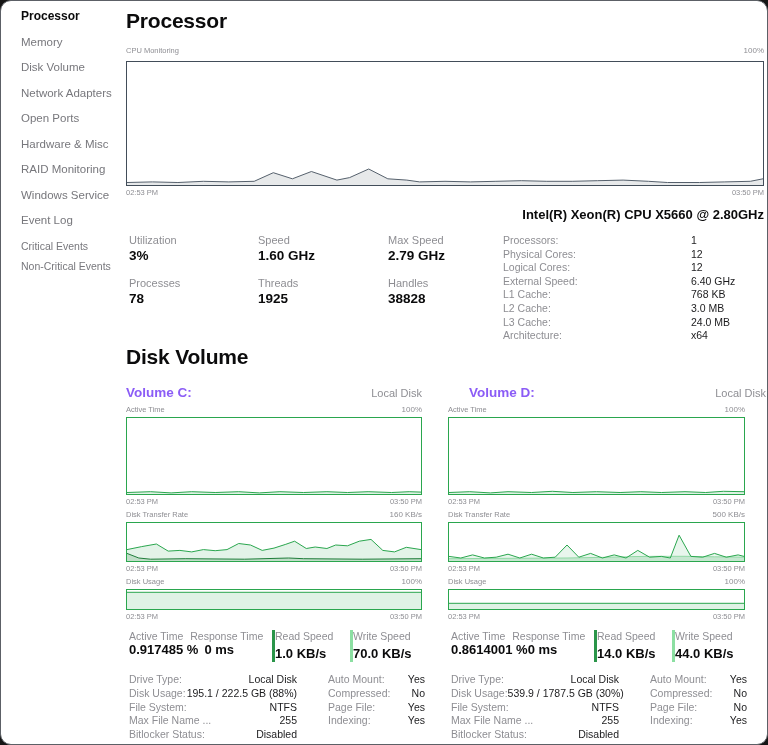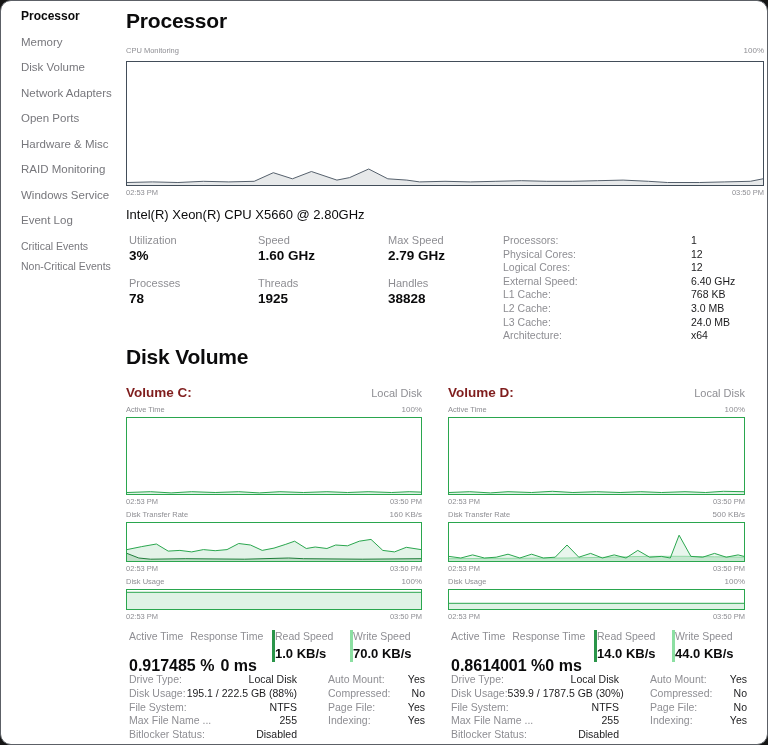--- a/index.html
+++ b/index.html
@@ -19,36 +19,36 @@
   
   .cap-row{position:absolute;display:flex;justify-content:space-between;align-items:flex-end;}
   .cap-label{font-size:7.5px;color:#8e8e93;}
   .cap-max{font-size:8px;color:#8e8e93;}
   .chart{position:absolute;background:#fff;}
   .chart svg{display:block;width:100%;height:100%;}
   .chart.slate{border:1px solid #424d59;}
   .chart.green{border:1px solid #2aa64e;}
   .time-row{position:absolute;display:flex;justify-content:space-between;font-size:7.5px;color:#8e8e93;}
   
-  .cpu-name{position:absolute;left:125px;width:638px;top:206px;text-align:left;font-size:13px;font-weight:400;color:#0b0b0c;}
+  .cpu-name{position:absolute;left:125px;width:638px;top:206px;text-align:right;font-size:13px;font-weight:700;color:#0b0b0c;}
   .stats-grid{position:absolute;left:128px;top:233px;display:grid;grid-template-columns:129px 130px 120px;row-gap:13px;}
   .stat-label{font-size:11px;color:#8e8e93;line-height:13px;}
   .stat-value{font-size:13.5px;font-weight:700;color:#0b0b0c;line-height:17px;}
   .specs{position:absolute;left:502px;top:233px;width:240px;}
   .spec-row{display:flex;font-size:10.5px;line-height:13.6px;}
   .spec-label{width:188px;color:#8e8e93;}
   .spec-value{color:#1c1c1e;}
   
   .vol-head{position:absolute;display:flex;justify-content:space-between;align-items:baseline;}
-  .vol-name{font-size:13.5px;font-weight:600;color:#7f1d1d;}
+  .vol-name{font-size:13.5px;font-weight:600;color:#8b5cf6;}
   .vol-type{font-size:11px;color:#8e8e93;}
   .metrics{position:absolute;display:flex;align-items:flex-start;}
   .mgroup{width:143px;}
   .mlabels{display:flex;gap:7px;font-size:10.5px;color:#8e8e93;line-height:12px;}
-  .mvalues{display:flex;gap:6px;font-size:16px;font-weight:700;color:#0b0b0c;margin-top:15px;white-space:nowrap;}
+  .mvalues{display:flex;gap:6px;font-size:13px;font-weight:700;color:#0b0b0c;margin-top:0;white-space:nowrap;}
   .metric{margin-right:9px;}
   .metric.read{border-left:3px solid #2a9549;width:69px;}
   .metric.write{border-left:3px solid #8cdfa2;}
   .metric .stat-label{font-size:10.5px;line-height:12px;}
   .metric .stat-value{margin-top:3px;font-size:13px;white-space:nowrap;}
   .details{position:absolute;display:flex;}
   .dtable{display:flex;flex-direction:column;}
   .dtable.left{width:168px;}
   .dtable.right{width:97px;margin-left:31px;}
   .drow{display:flex;justify-content:space-between;font-size:10.5px;line-height:13.8px;white-space:nowrap;}
@@ -264,21 +264,21 @@
           </div>
         <div class="drow">
             <span class="dlabel">Indexing:</span>
             <span class="dvalue">Yes</span>
           </div>
       </div>
     </div>
   </div>
 
   <div>
-    <div class="vol-head" style="left:447px;top:384px;width:297px;gap:28px;">
+    <div class="vol-head" style="left:468px;top:384px;width:297px;gap:28px;">
       <span class="vol-name">Volume D:</span>
       <span class="vol-type">Local Disk</span>
     </div>
     <div class="cap-row" style="left:447px;top:404px;width:297px;">
       <span class="cap-label">Active Time</span>
       <span class="cap-max">100%</span>
     </div>
     <div class="chart green" style="left:447px;top:416px;width:297px;height:78px;">
         <svg viewBox="0 0 295 76" preserveAspectRatio="none">
           <path d="M0.0,74.5 L20.7,73.7 L41.3,74.9 L59.0,73.7 L82.6,74.5 L103.3,73.3 L123.9,74.5 L147.5,73.7 L171.1,74.5 L191.8,73.7 L212.4,74.5 L236.0,73.7 L256.6,74.5 L274.4,73.3 L295.0,73.7 L295,76 L0,76 Z" fill="rgba(42,166,78,0.15)" stroke="none"></path>

